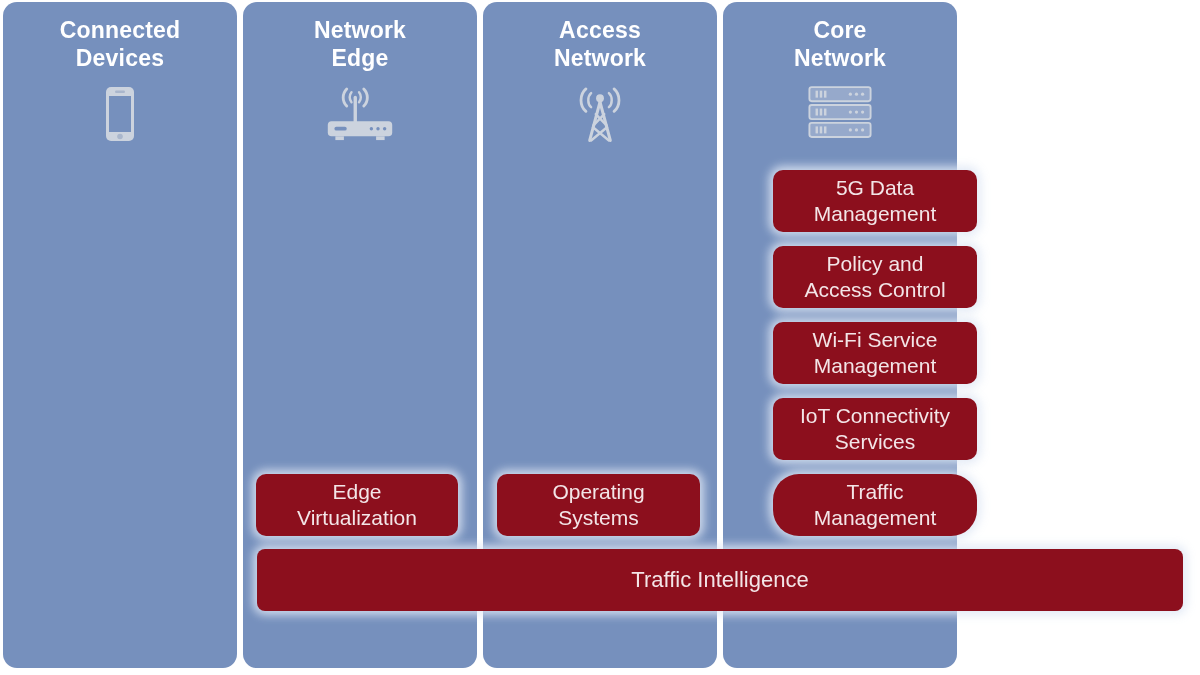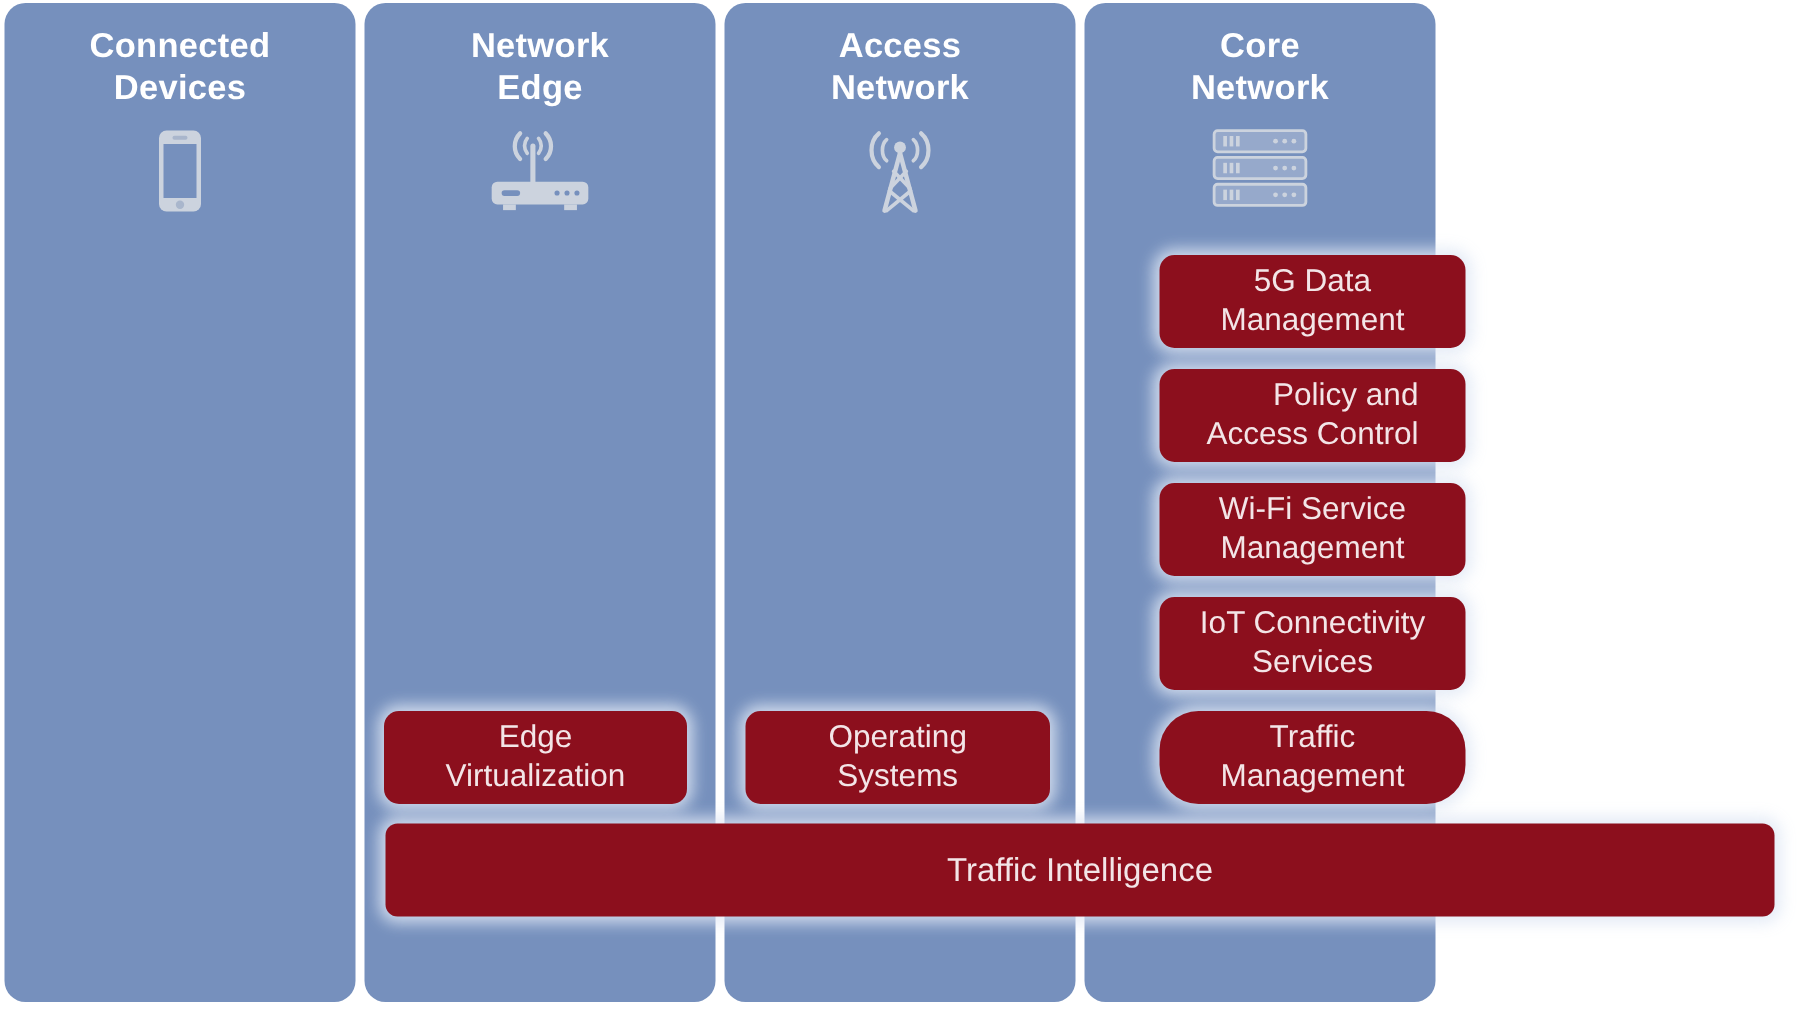--- a/index.html
+++ b/index.html
@@ -37,21 +37,21 @@
   .rbox{
     position:absolute;height:62px;border-radius:10px;
     background:var(--service-red);
     box-shadow:0 0 10px 4px rgba(223,231,244,0.85);
     display:flex;align-items:center;justify-content:center;
     text-align:center;color:var(--service-text);
     font-size:21px;line-height:26px;white-space:pre-line;
   }
   .rbox.wide{border-radius:8px;font-size:22px;}
   .core-box{left:733px;width:204px;margin-left:40px;}
-  .core-0{top:170px;} .core-1{top:246px;text-align:right;} .core-2{top:322px;}
+  .core-0{top:170px;} .core-1{top:246px;} .core-2{top:322px;}
   .core-3{top:398px;} .core-4{top:474px;border-radius:26px;}
   .edge-box{left:256px;top:474px;width:202px;}
   .os-box{left:497px;top:474px;width:203px;}
   .ti-bar{left:257px;top:549px;width:926px;height:62px;}
 </style>
 </head>
 <body>
 
 <div class="canvas">
 

